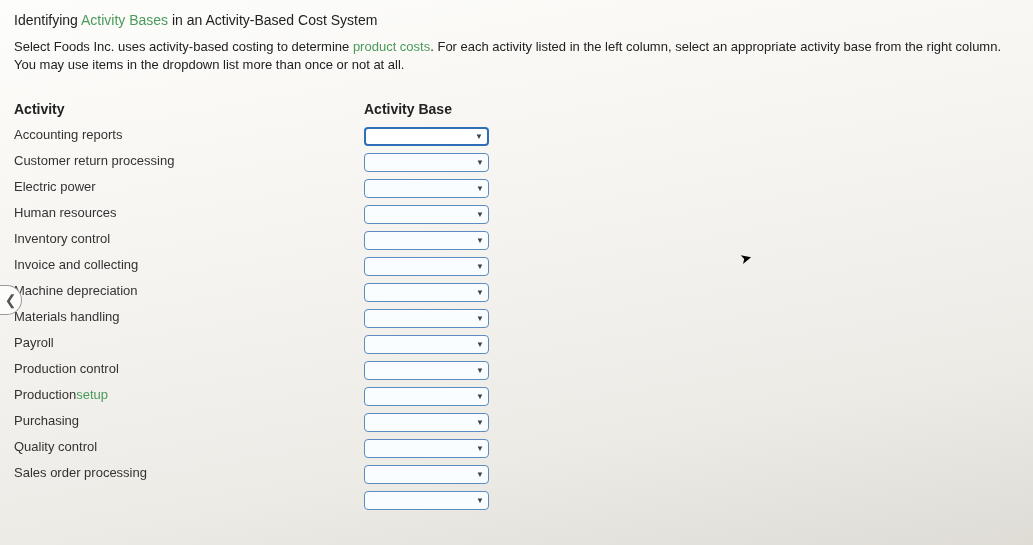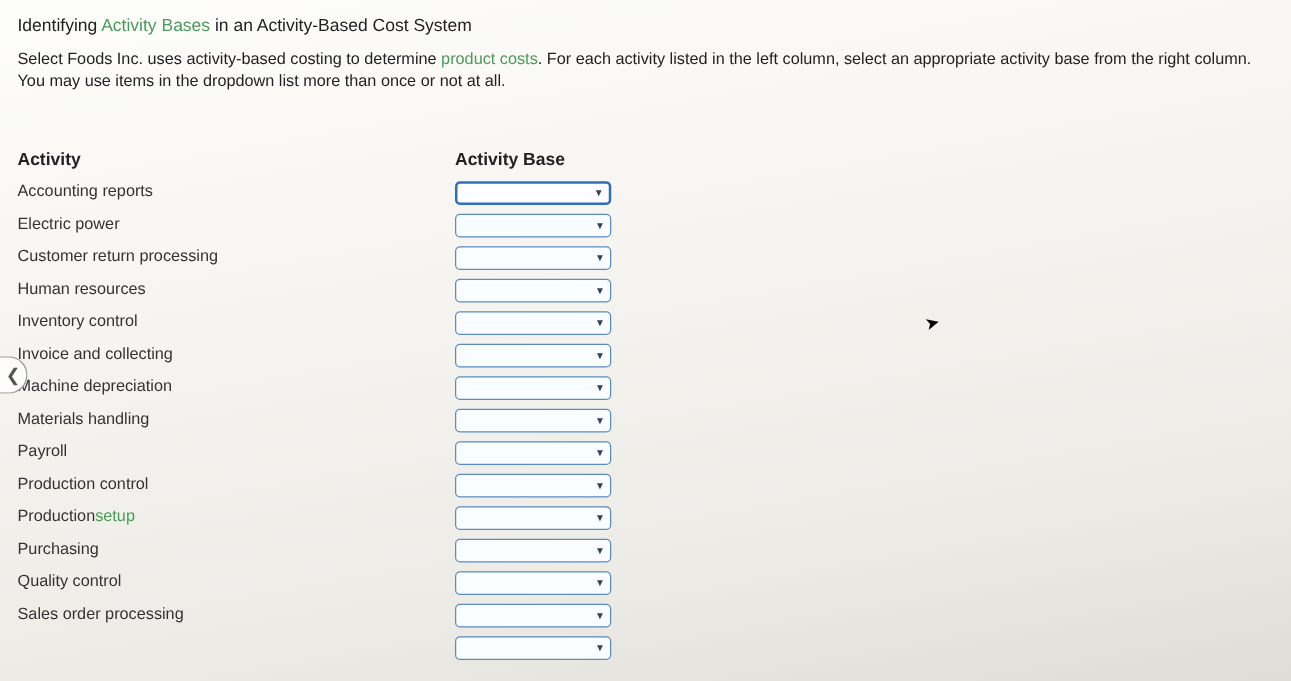--- a/index.html
+++ b/index.html
@@ -19,21 +19,20 @@
     min-height: 100%;
   }
   .title {
     font-size: 14px;
     margin-bottom: 10px;
   }
   .title .accent { color: #4a9a5a; }
   .instructions {
     font-size: 13px;
     line-height: 1.35;
-    margin-bottom: 18px;
     max-width: 1000px;
   }
   .instructions .accent { color: #4a9a5a; }
   .columns {
     display: flex;
   }
   .col-activity {
     width: 350px;
   }
   .col-base {
@@ -113,24 +112,24 @@
     <span>Select Foods Inc. uses activity-based costing to determine </span><span class="accent">product costs</span><span>. For each activity listed in the left column, select an appropriate activity base from the right column. You may use items in the dropdown list more than once or not at all.</span>
   </div>
 
   <div class="columns">
     <div class="col-activity">
       <div class="col-head">Activity</div>
       <div class="row">
           <span>Accounting reports</span>
         </div>
       <div class="row">
+          <span>Customer return processing</span>
+        </div>
+      <div class="row">
           <span>Electric power</span>
-        </div>
-      <div class="row">
-          <span>Customer return processing</span>
         </div>
       <div class="row">
           <span>Human resources</span>
         </div>
       <div class="row">
           <span>Inventory control</span>
         </div>
       <div class="row">
           <span>Invoice and collecting</span>
         </div>

